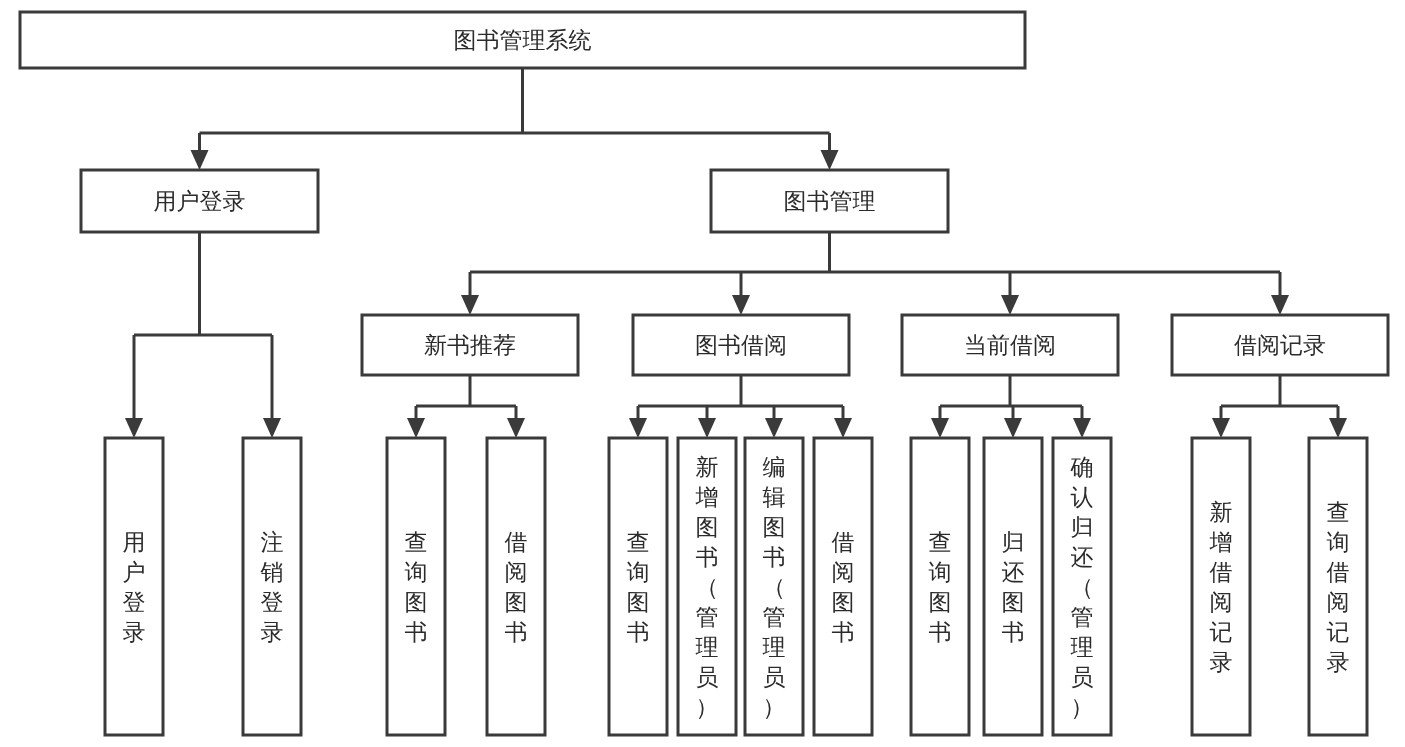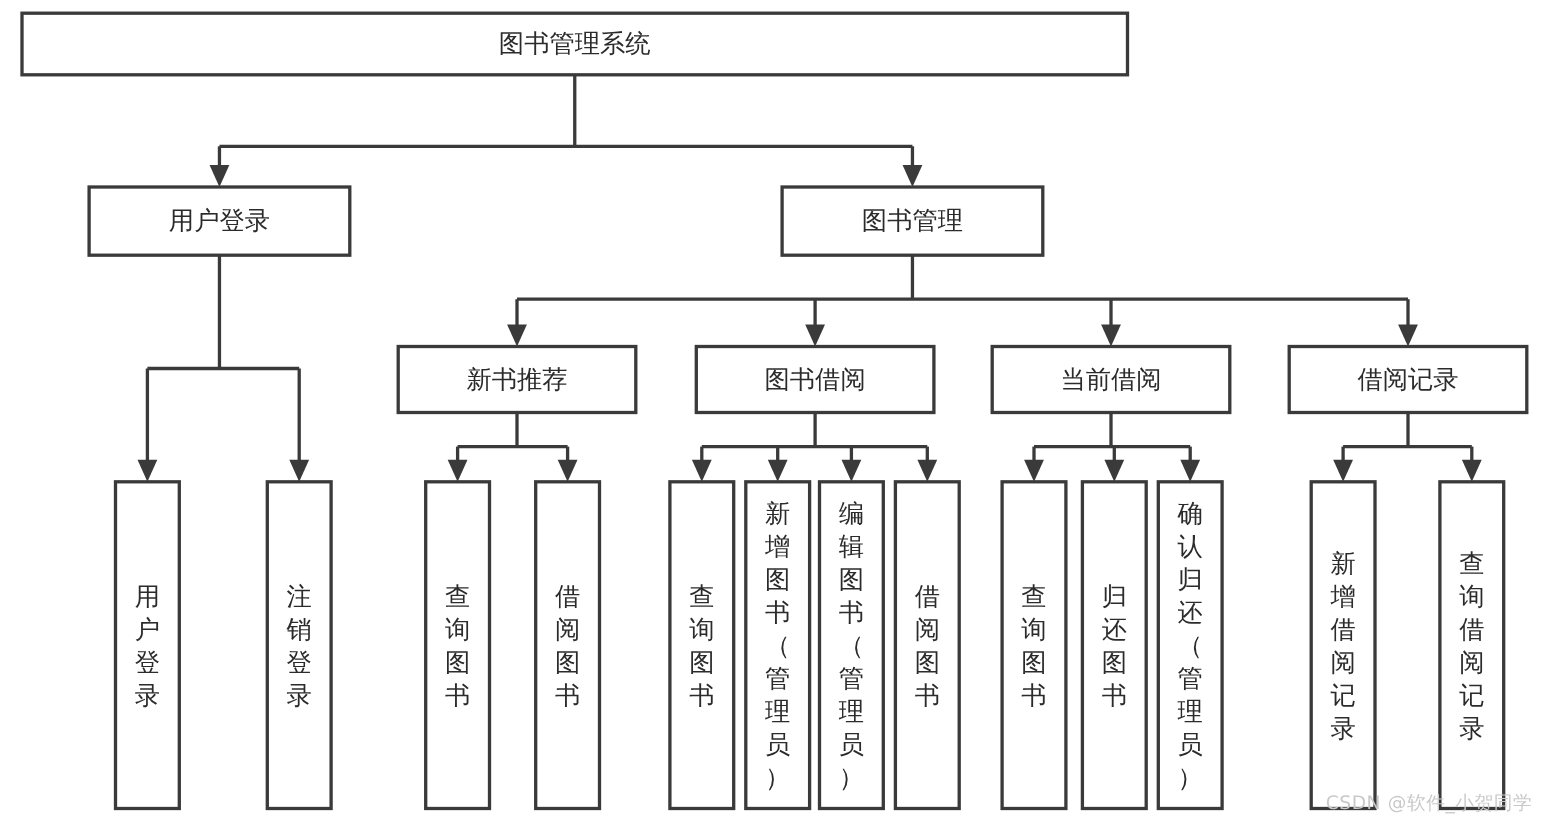--- a/index.html
+++ b/index.html
@@ -213,14 +213,13 @@
         <g>
           <rect x="1192" y="438" width="58" height="297" class="node-box"></rect>
           <text x="1221" y="519.9" class="node-label-vert"><tspan x="1221" dy="0">新</tspan><tspan x="1221" dy="30">增</tspan><tspan x="1221" dy="30">借</tspan><tspan x="1221" dy="30">阅</tspan><tspan x="1221" dy="30">记</tspan><tspan x="1221" dy="30">录</tspan></text>
         </g>
         <g>
           <rect x="1309" y="438" width="58" height="297" class="node-box"></rect>
           <text x="1338" y="519.9" class="node-label-vert"><tspan x="1338" dy="0">查</tspan><tspan x="1338" dy="30">询</tspan><tspan x="1338" dy="30">借</tspan><tspan x="1338" dy="30">阅</tspan><tspan x="1338" dy="30">记</tspan><tspan x="1338" dy="30">录</tspan></text>
         </g>
       </g>
   </svg>
-  <div class="watermark">CSDN @软件_小贺同学</div>
 </div>
 
 </body></html>

